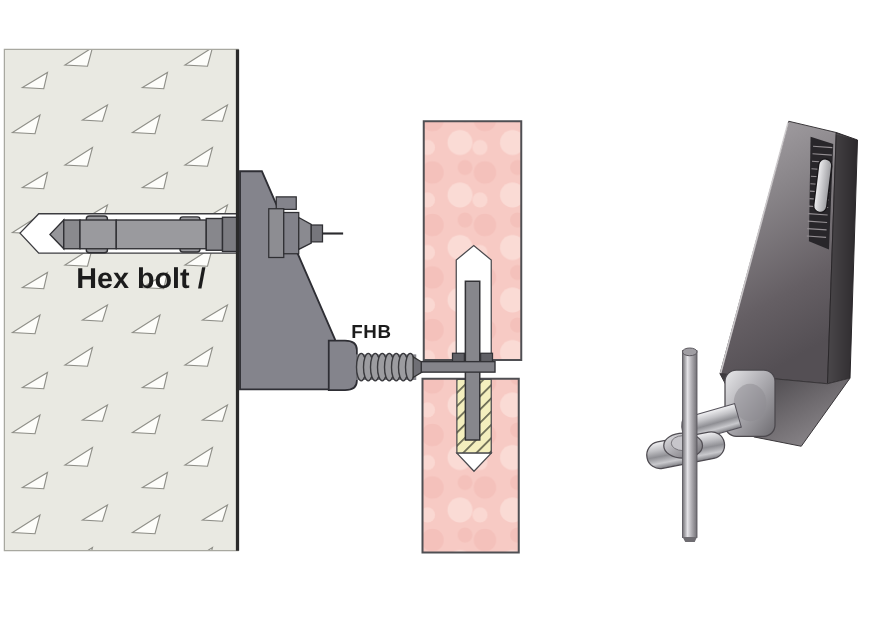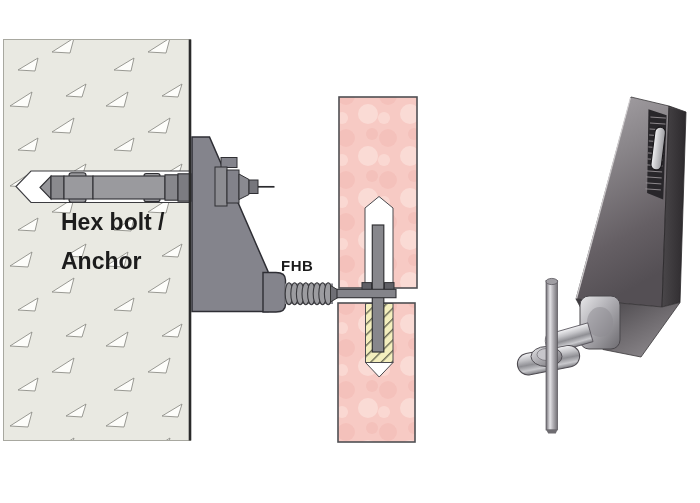--- a/index.html
+++ b/index.html
@@ -181,17 +181,16 @@
     <g>
       <rect x="546" y="280.5" width="11.6" height="149.5" fill="url(#gPin)" stroke="#5b585e" stroke-width="0.7"></rect>
       <ellipse cx="551.8" cy="281.5" rx="5.8" ry="3.1" fill="#a09ea3" stroke="#5b585e" stroke-width="0.8"></ellipse>
       <path d="M546,429.5 L557.6,429.5 L555.8,433.6 L548.2,433.6 Z" fill="#6e6c71"></path>
     </g>
   </g>
 </svg>
 
 <div class="lbl lbl-anchor">
   <div>Hex bolt /</div>
-  <div>Anchor</div>
 </div>
 <div class="lbl lbl-fhb">FHB</div>
 
 </div>
 
 </body></html>

